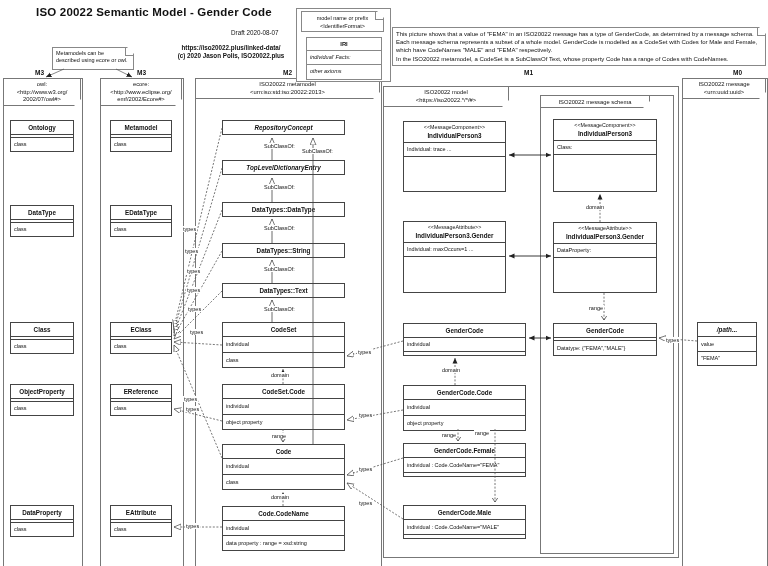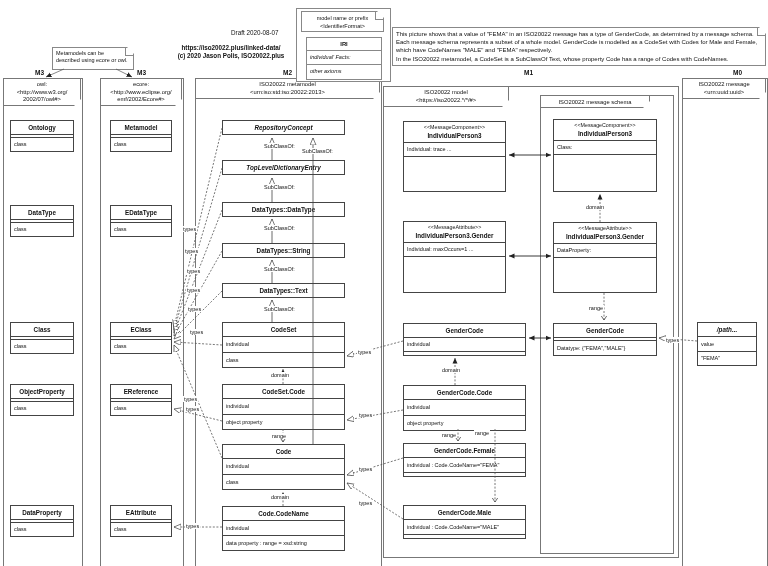--- a/index.html
+++ b/index.html
@@ -33,20 +33,21 @@
   .lg{stroke:#444;stroke-width:0.8;}
   .ld{stroke:#555;stroke-width:0.8;stroke-dasharray:2 1.6;}
   .lh{stroke:#222;stroke-width:0.9;}
   .ln{stroke:#555;stroke-width:0.7;}
 </style>
 </head>
 <body>
 
 <div id="canvas">
 
+  <div class="abs" style="left:36px;top:6px;font-size:11.5px;font-weight:bold;letter-spacing:0.2px;">ISO 20022 Semantic Model - Gender Code</div>
   <div class="abs" style="left:231px;top:29px;font-size:6.3px;">Draft 2020-08-07</div>
   <div class="abs" style="left:168px;top:44px;width:126px;text-align:center;font-size:6.3px;font-weight:bold;line-height:8px;">
     <div>https://iso20022.plus/linked-data/</div>
     <div>(c) 2020 Jason Polis, ISO20022.plus</div>
   </div>
 
   <div class="note" style="left:52px;top:47px;width:82px;height:23px;">
     <span class="fold"></span>
     <div>Metamodels can be</div>
     <div>described using ecore or owl.</div>

